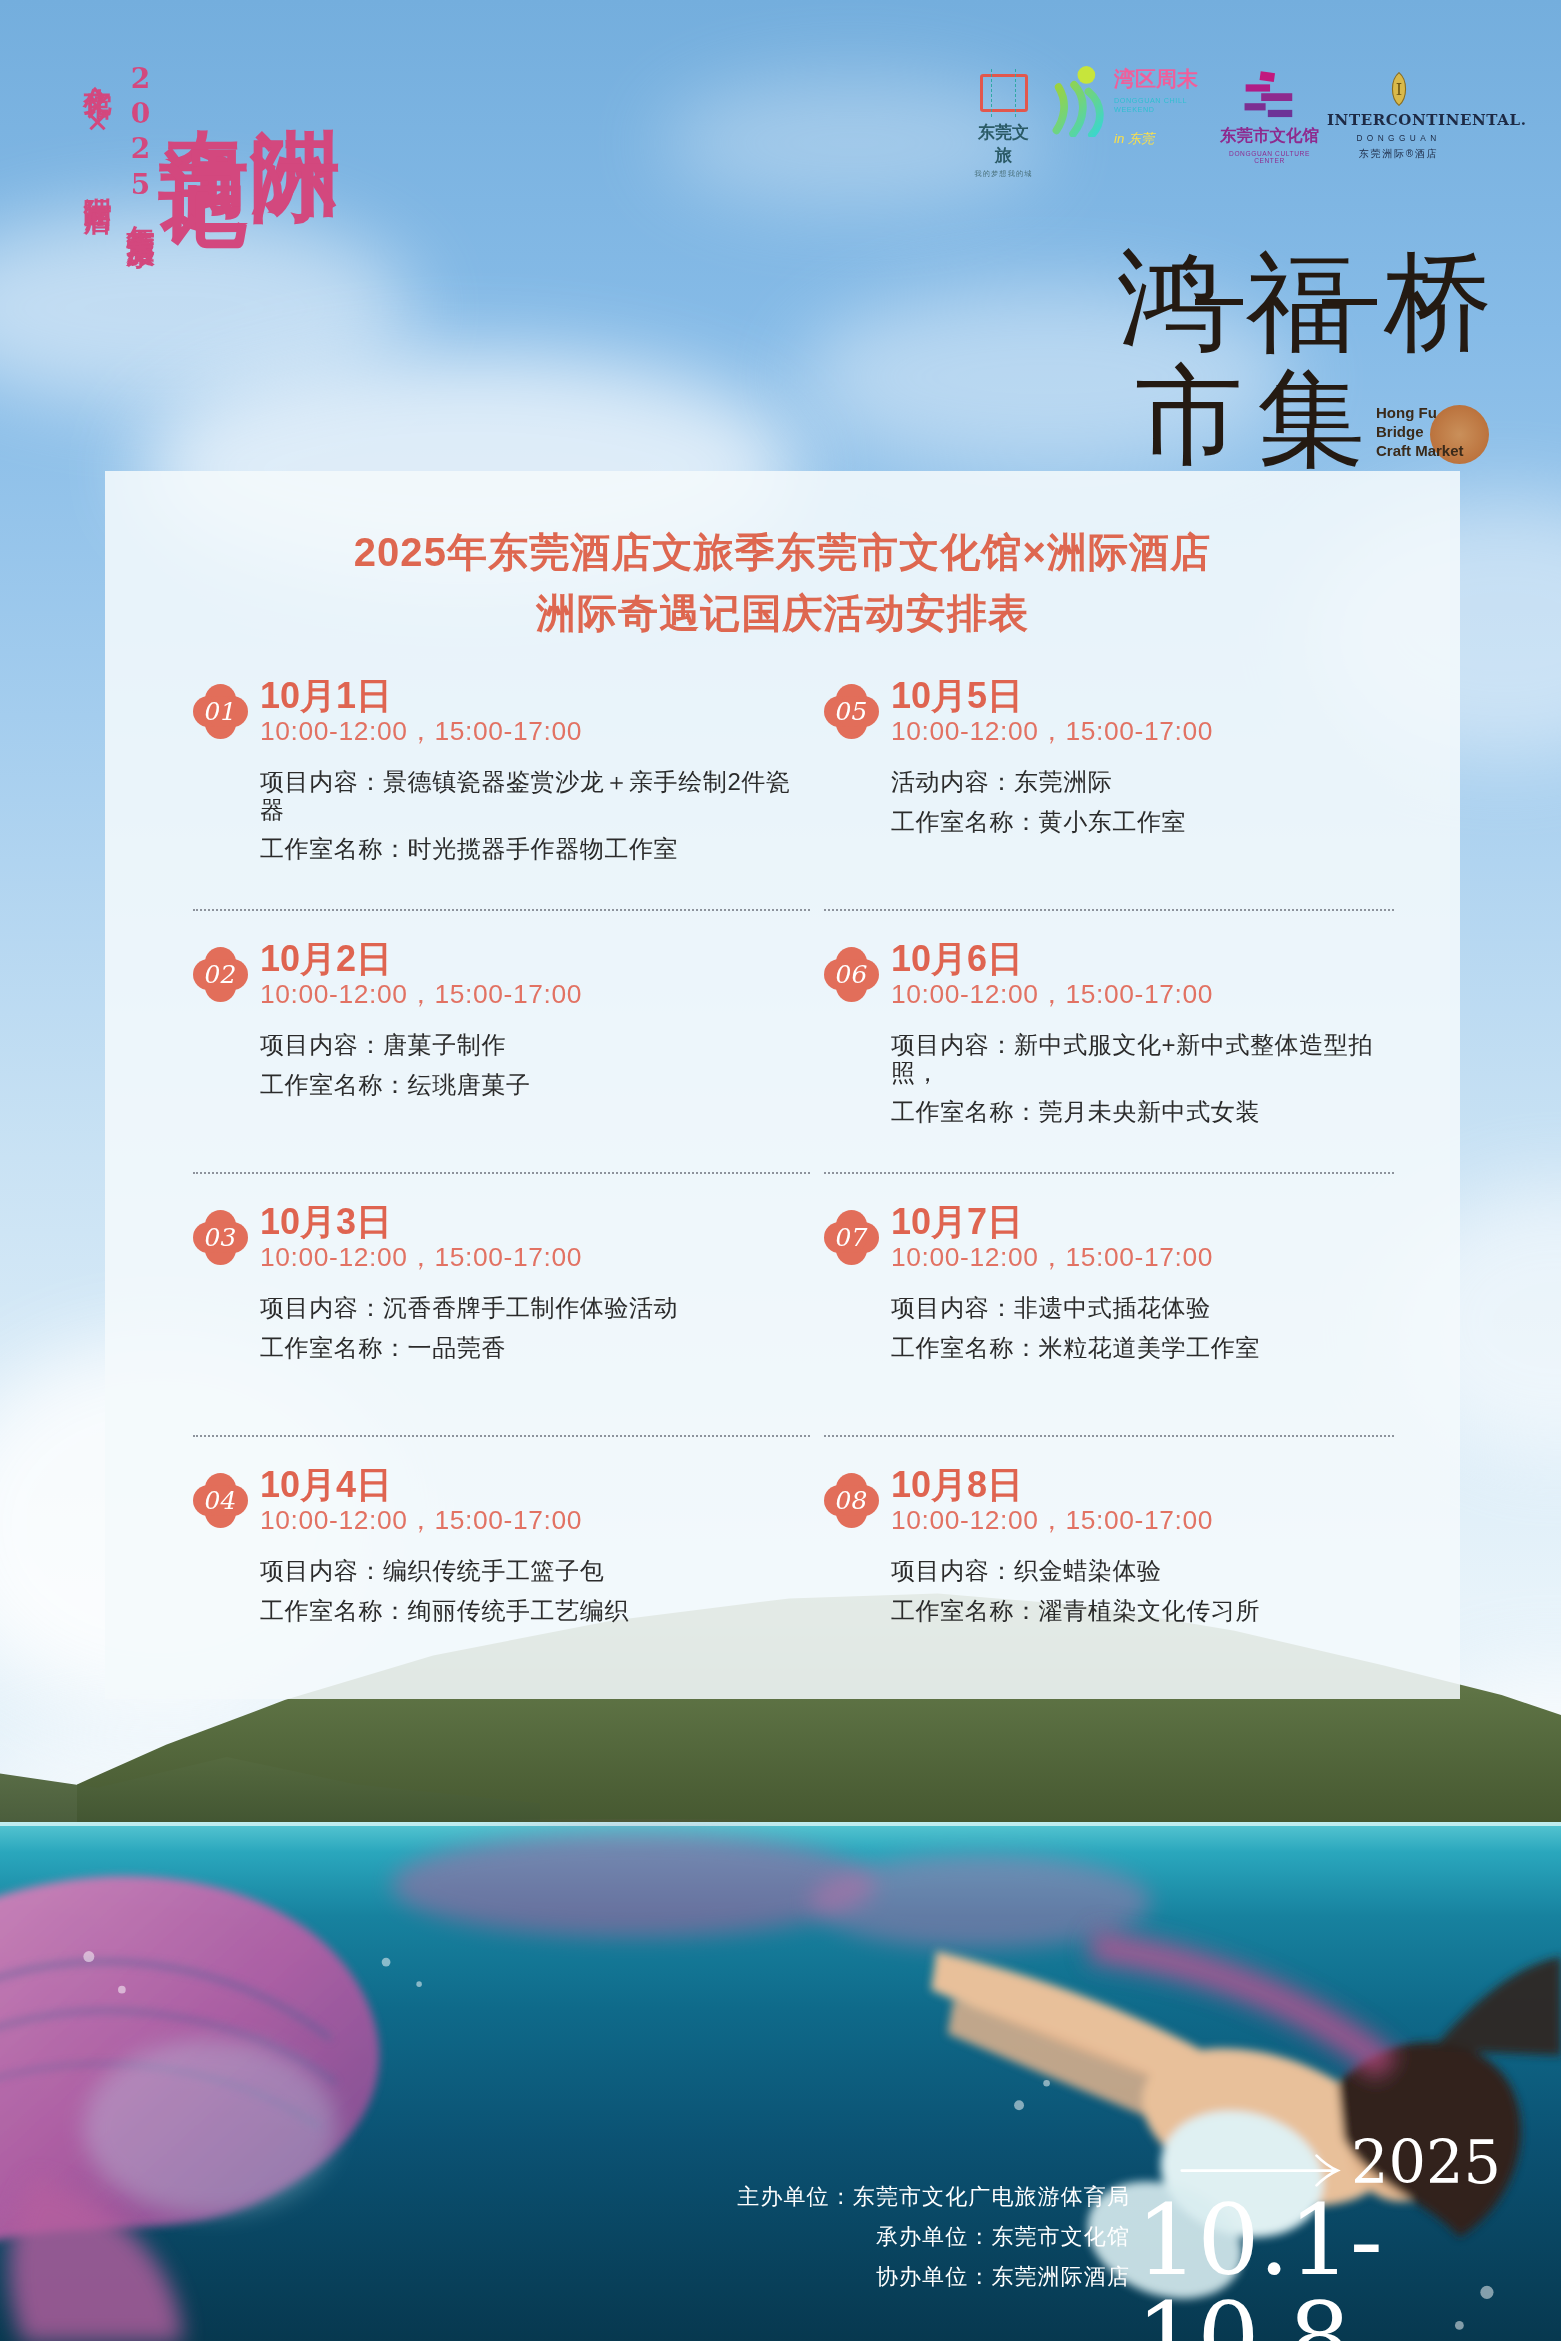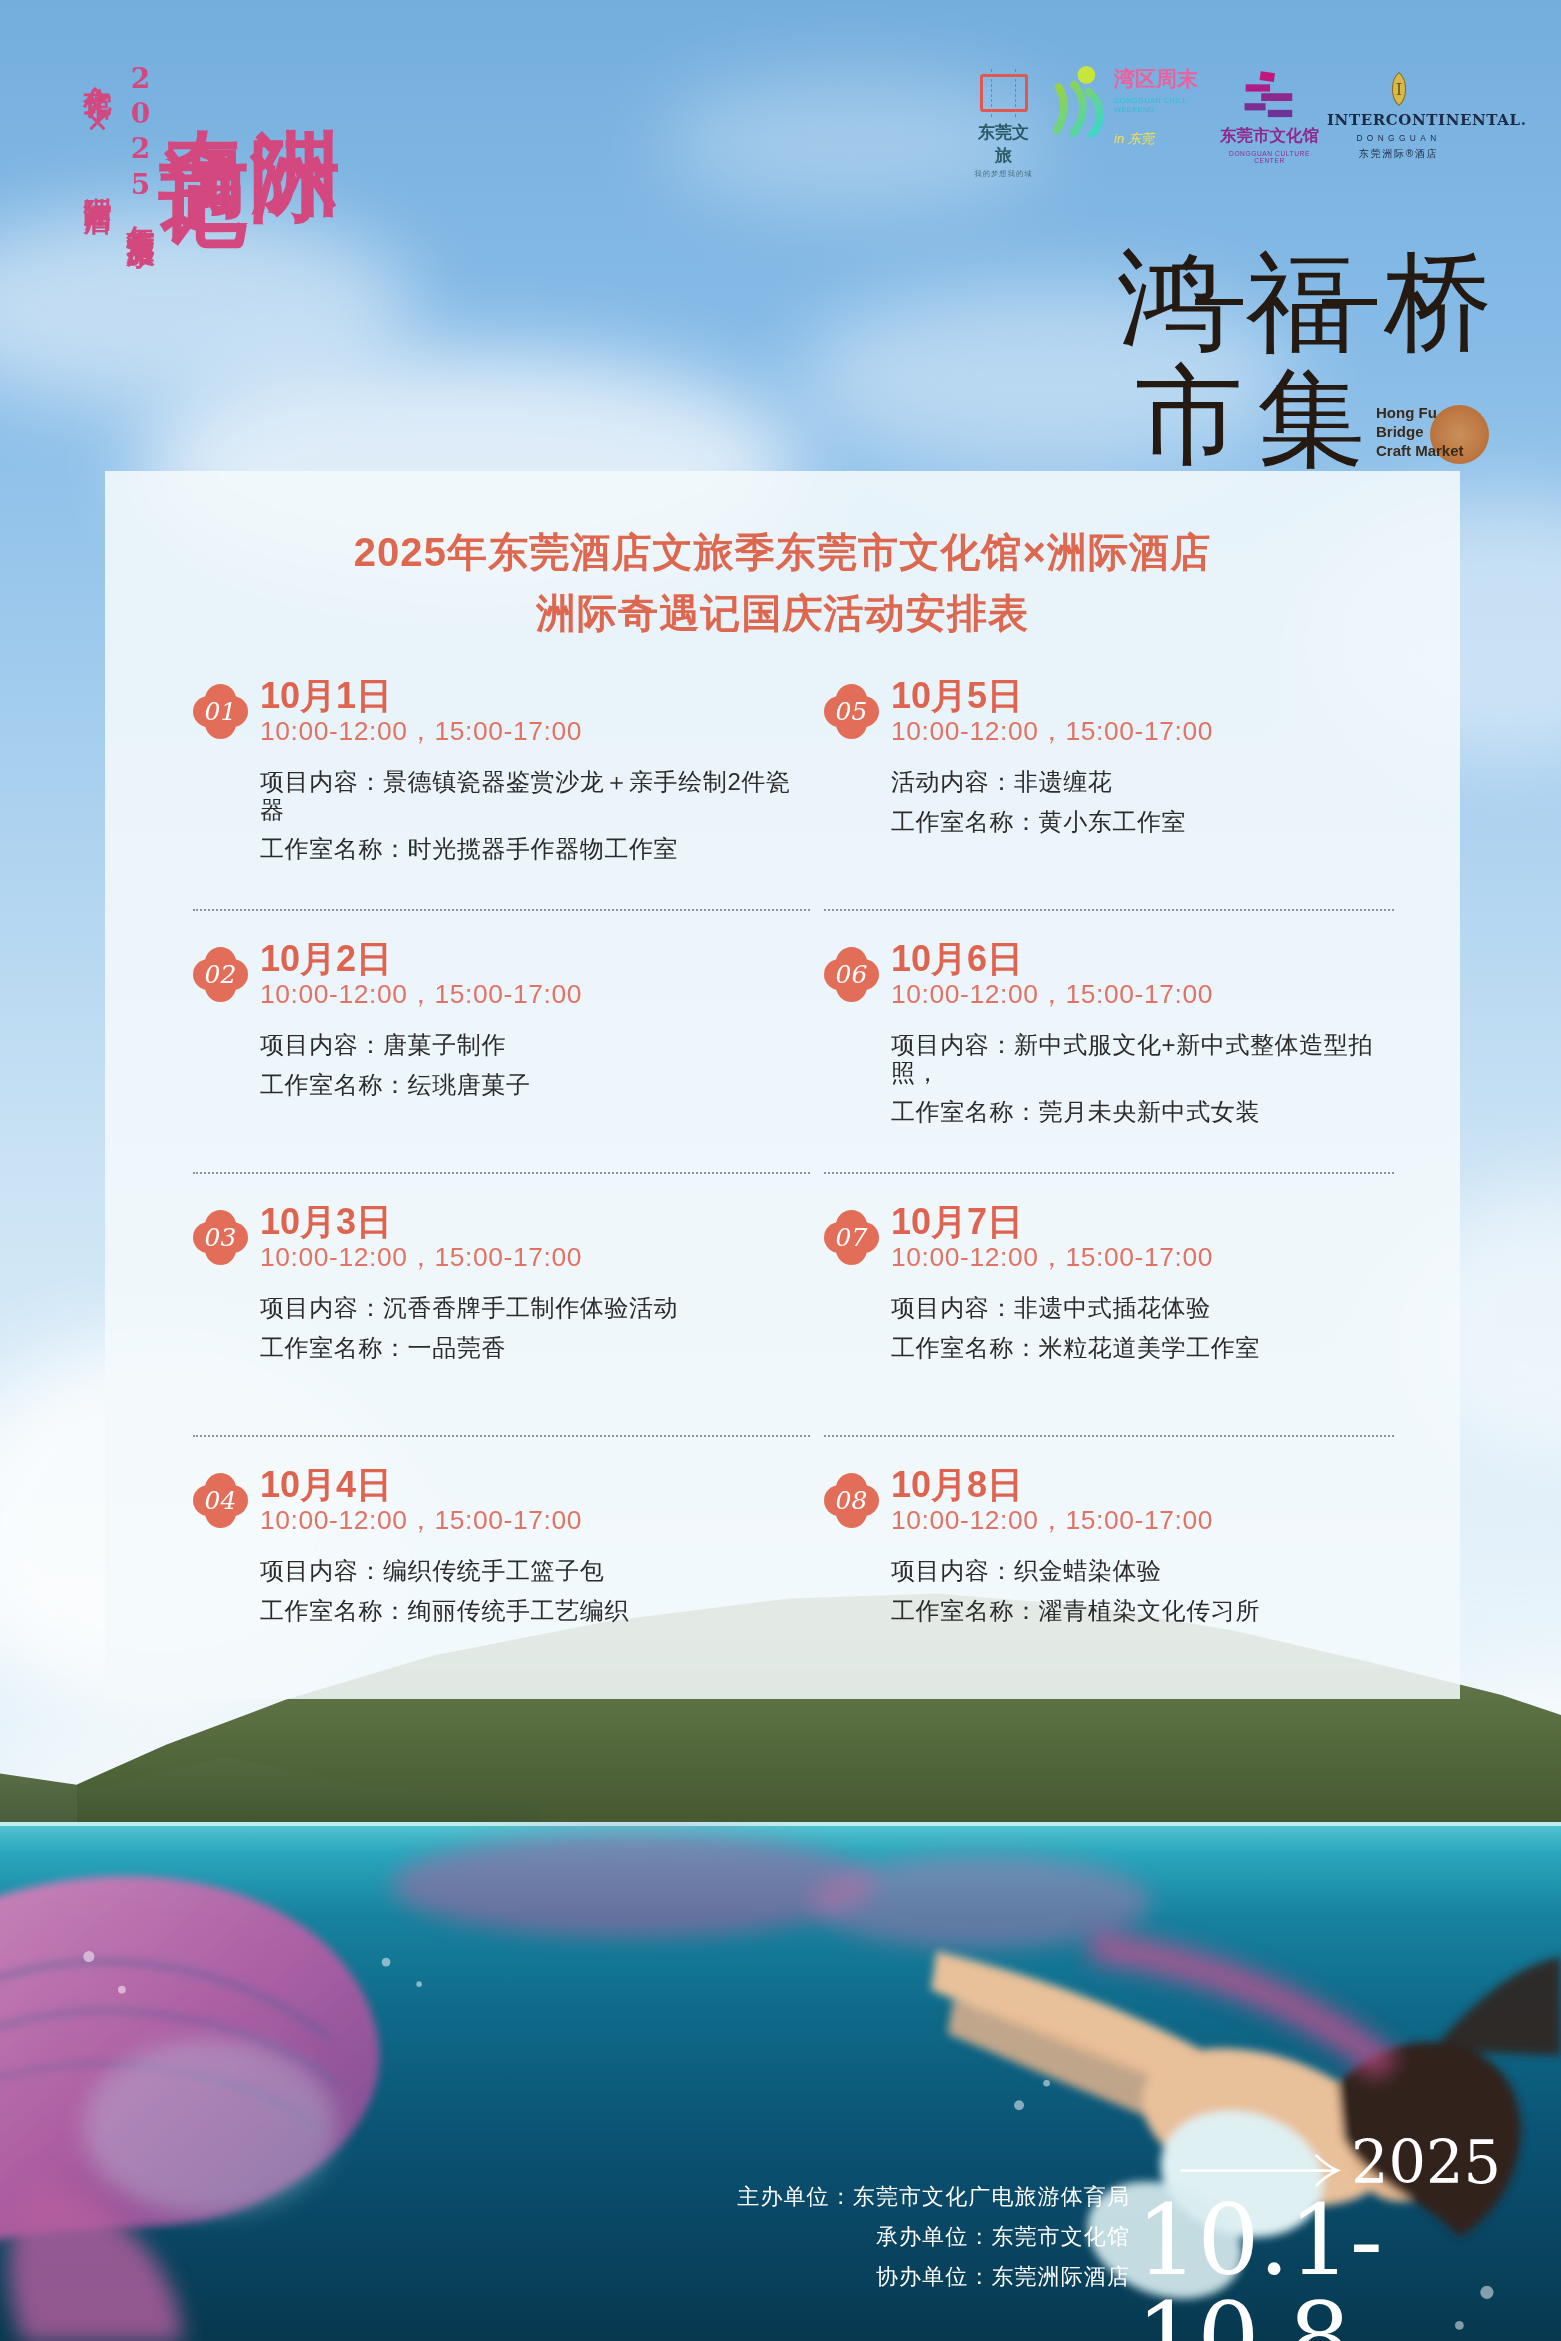--- a/index.html
+++ b/index.html
@@ -298,21 +298,21 @@
           <span class="petal p-t"></span>
             <span class="petal p-b"></span>
             <span class="petal p-l"></span>
             <span class="petal p-r"></span>
             <span class="petal p-c"></span>
           <span class="badge-num">05</span>
         </div>
         <div>
           <div class="item-date">10月5日</div>
           <div class="item-time">10:00-12:00，15:00-17:00</div>
-          <div class="item-line"><span>活动内容：</span><span>非遗缠花</span></div>
+          <div class="item-line"><span>活动内容：</span><span>东莞洲际</span></div>
           <div class="item-line l2"><span>工作室名称：</span><span>黄小东工作室</span></div>
         </div>
       </div>
 
       <div class="slot sep">
         <div class="badge">
           <span class="petal p-t"></span>
             <span class="petal p-b"></span>
             <span class="petal p-l"></span>
             <span class="petal p-r"></span>

